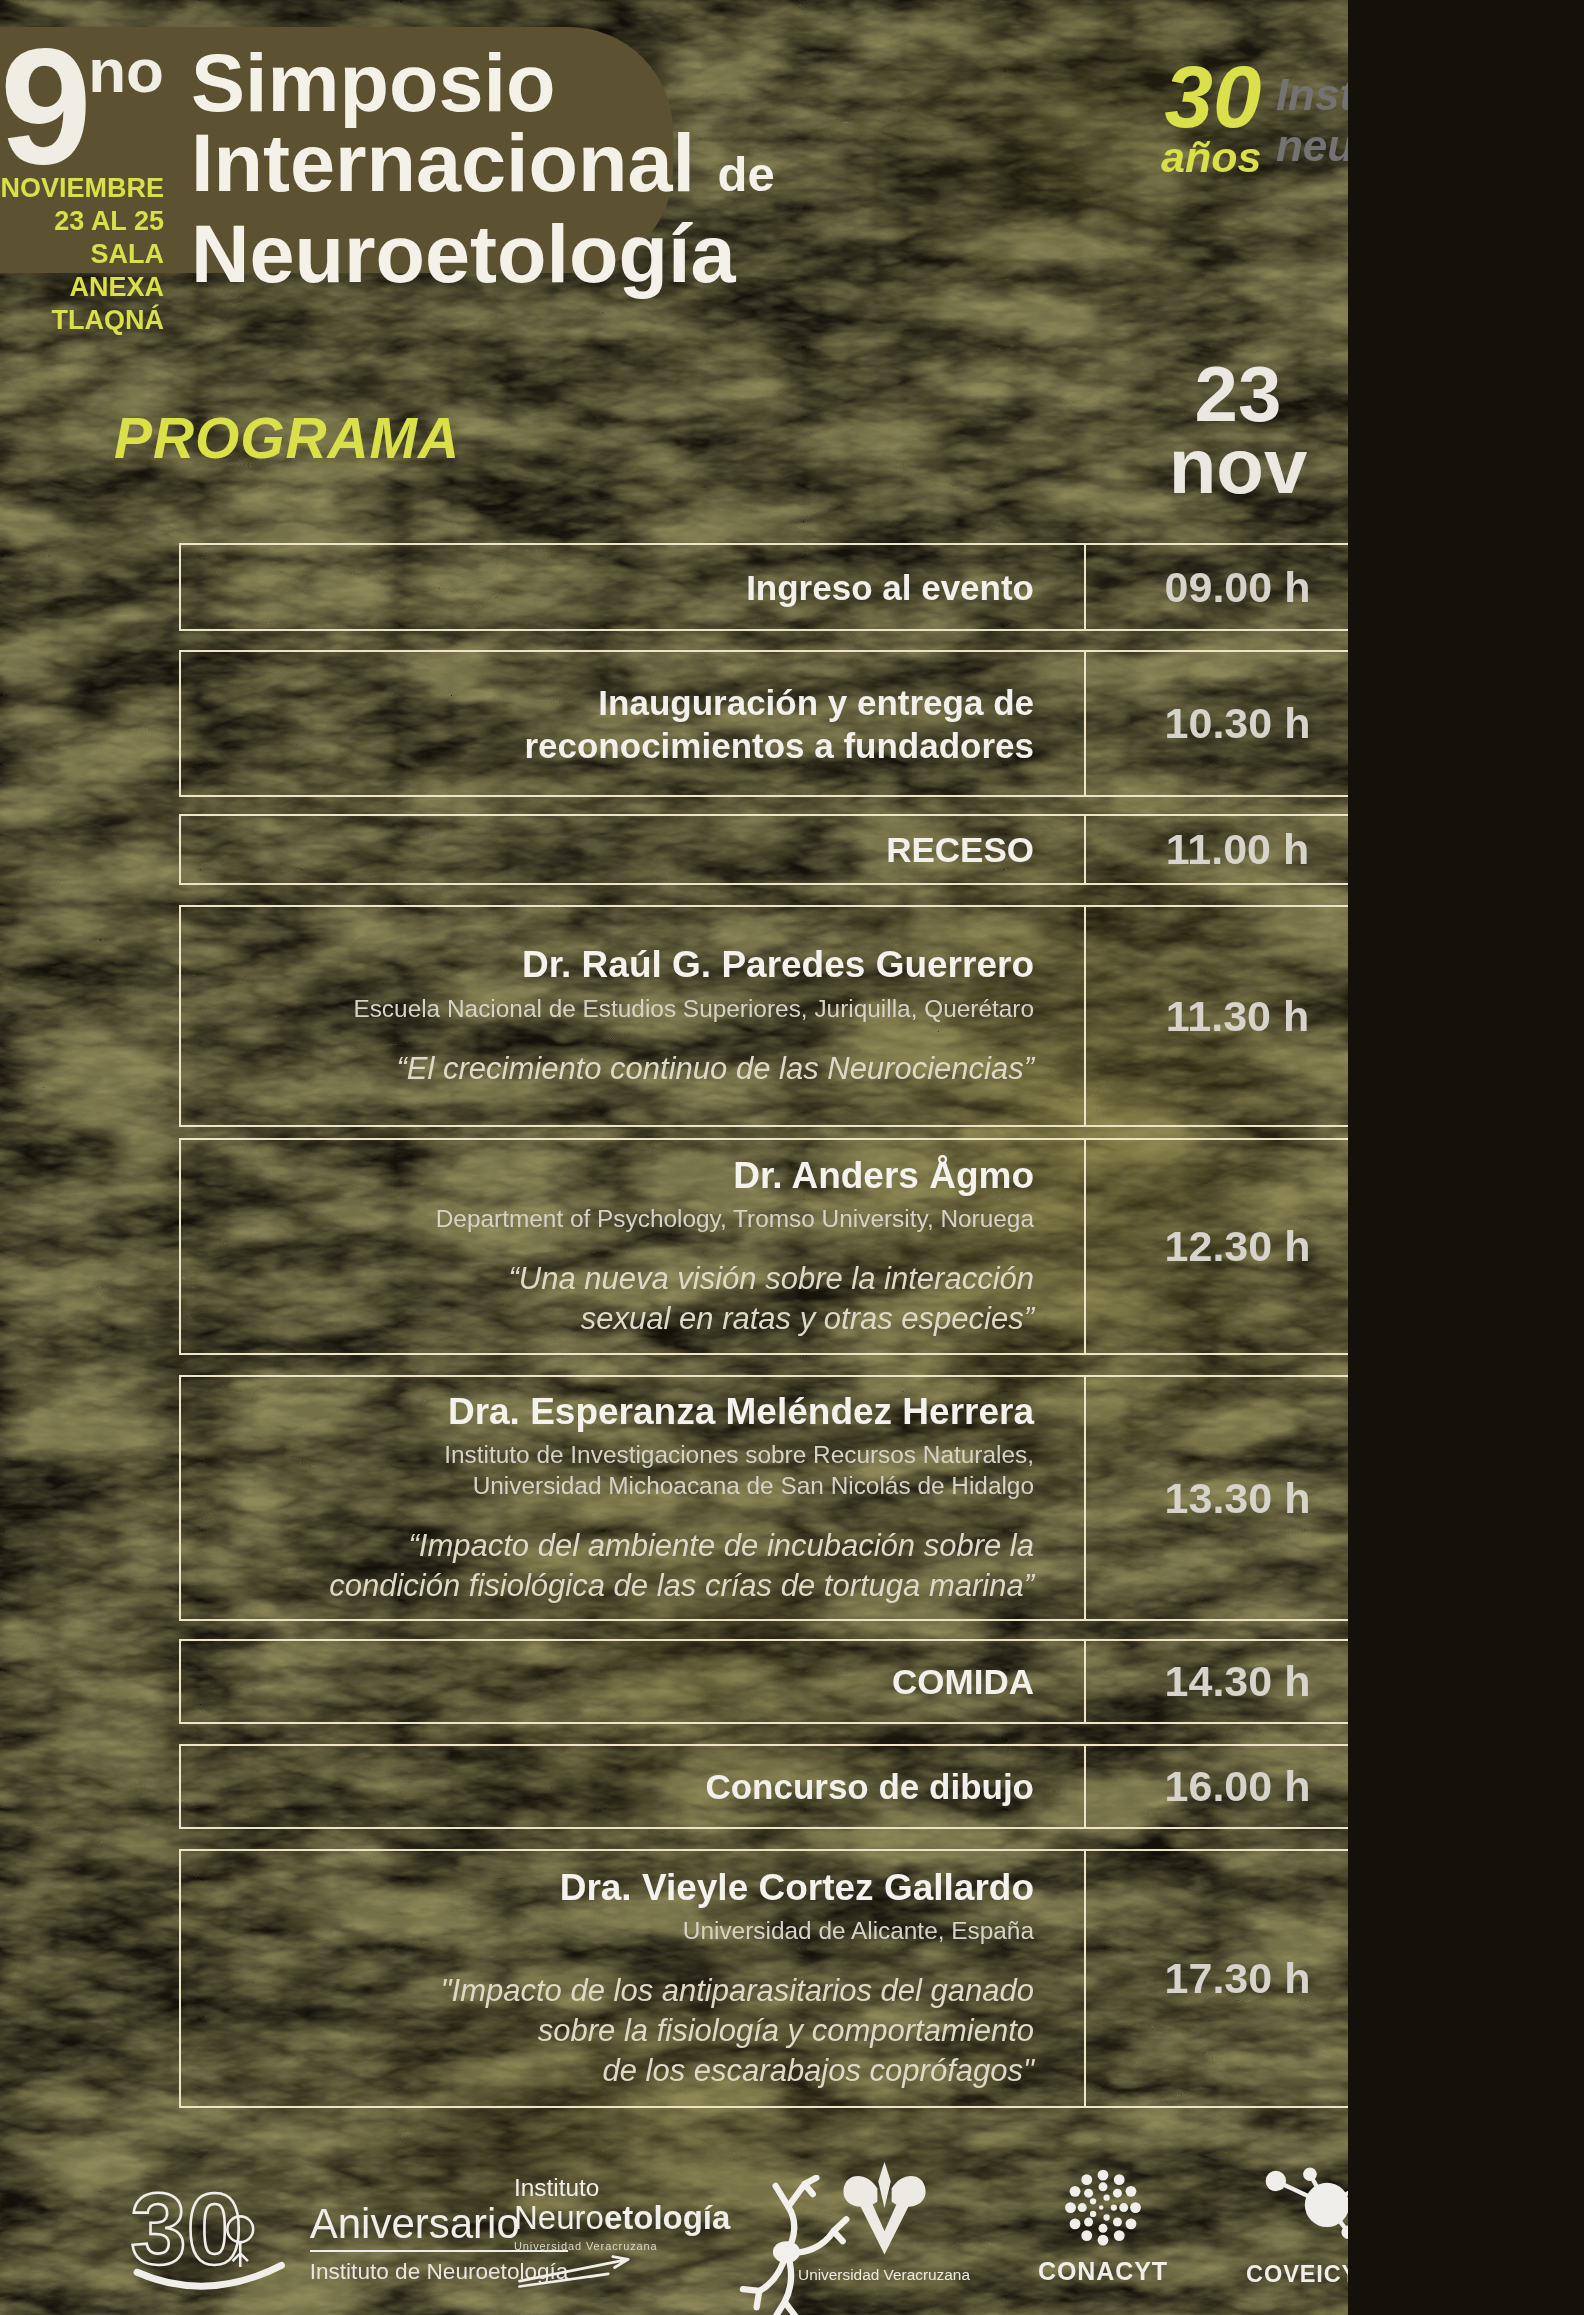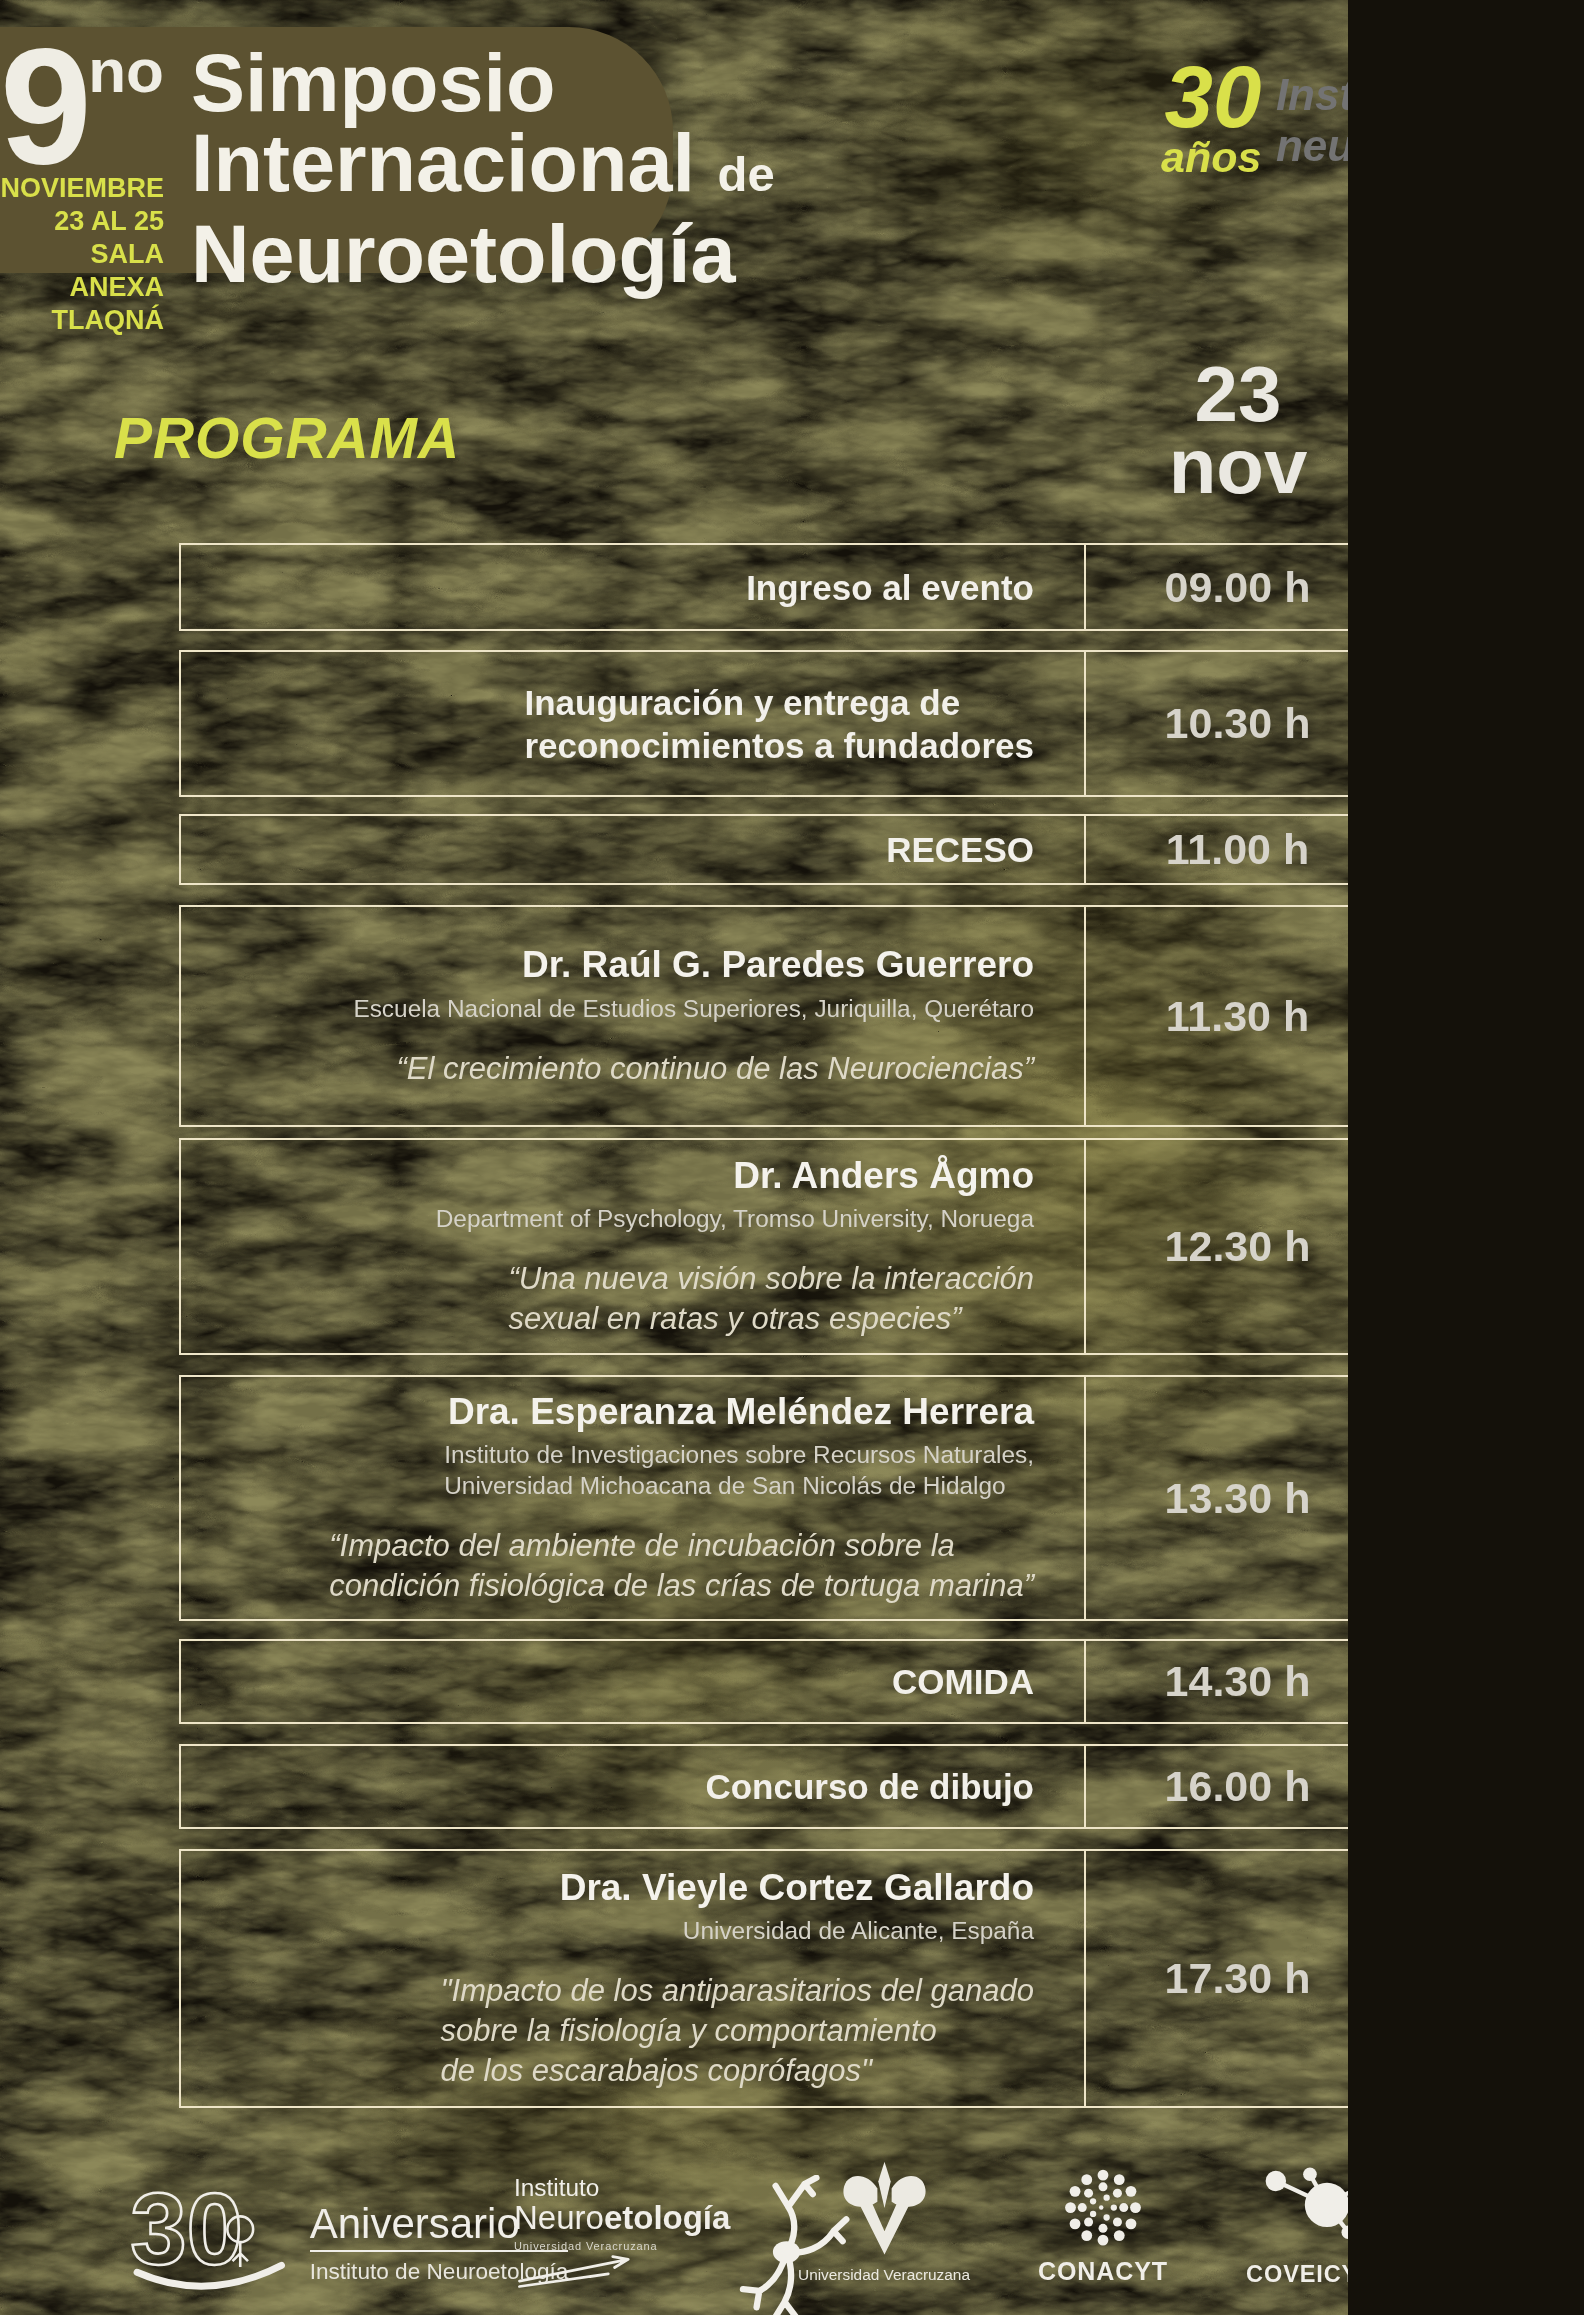--- a/index.html
+++ b/index.html
@@ -28,21 +28,21 @@
   .anniv-30{font-size:87px;}
   .anniv-anos{font-size:43px;display:block;margin-top:5.4px;}
   .anniv-text{color:#737373;font-size:44px;line-height:51px;padding-top:9px;white-space:nowrap;}
 
   .programa{position:absolute;left:114px;top:405px;font-size:57px;font-weight:bold;font-style:italic;color:#d9e04a;z-index:3;letter-spacing:0.9px;}
   .daybox{position:absolute;left:1084px;top:358px;width:308px;text-align:center;color:#eae8e1;font-weight:bold;font-size:78px;line-height:72px;z-index:3;}
 
   
   .row{position:absolute;left:179px;width:1212px;border:2.7px solid #eee5c8;box-sizing:border-box;display:flex;z-index:3;}
   .cell{box-sizing:border-box;}
-  .desc{width:905px;border-right:2.7px solid #eee5c8;display:flex;flex-direction:column;justify-content:center;align-items:flex-end;text-align:left;padding-right:50px;}
+  .desc{width:905px;border-right:2.7px solid #eee5c8;display:flex;flex-direction:column;justify-content:center;align-items:flex-end;text-align:right;padding-right:50px;}
   .time{flex:1;display:flex;align-items:center;justify-content:center;font-size:43px;font-weight:bold;color:#d6d3ca;}
   .event-title{font-size:35px;font-weight:bold;color:#f2f0ea;line-height:43px;}
   .speaker{font-size:37px;font-weight:bold;color:#f4f2ec;line-height:43px;}
   .affil{font-size:24.4px;color:#d5d2c8;line-height:31px;margin-top:6.3px;}
   .quote{font-size:31px;font-style:italic;color:#ded9c7;line-height:40px;margin-top:25px;}
 
   
   .footer-logo{position:absolute;z-index:3;color:#f0eee8;}
   .logo30{left:125px;top:2169px;display:flex;align-items:center;gap:12.7px;}
   .logo30-text{padding-top:12.7px;}

